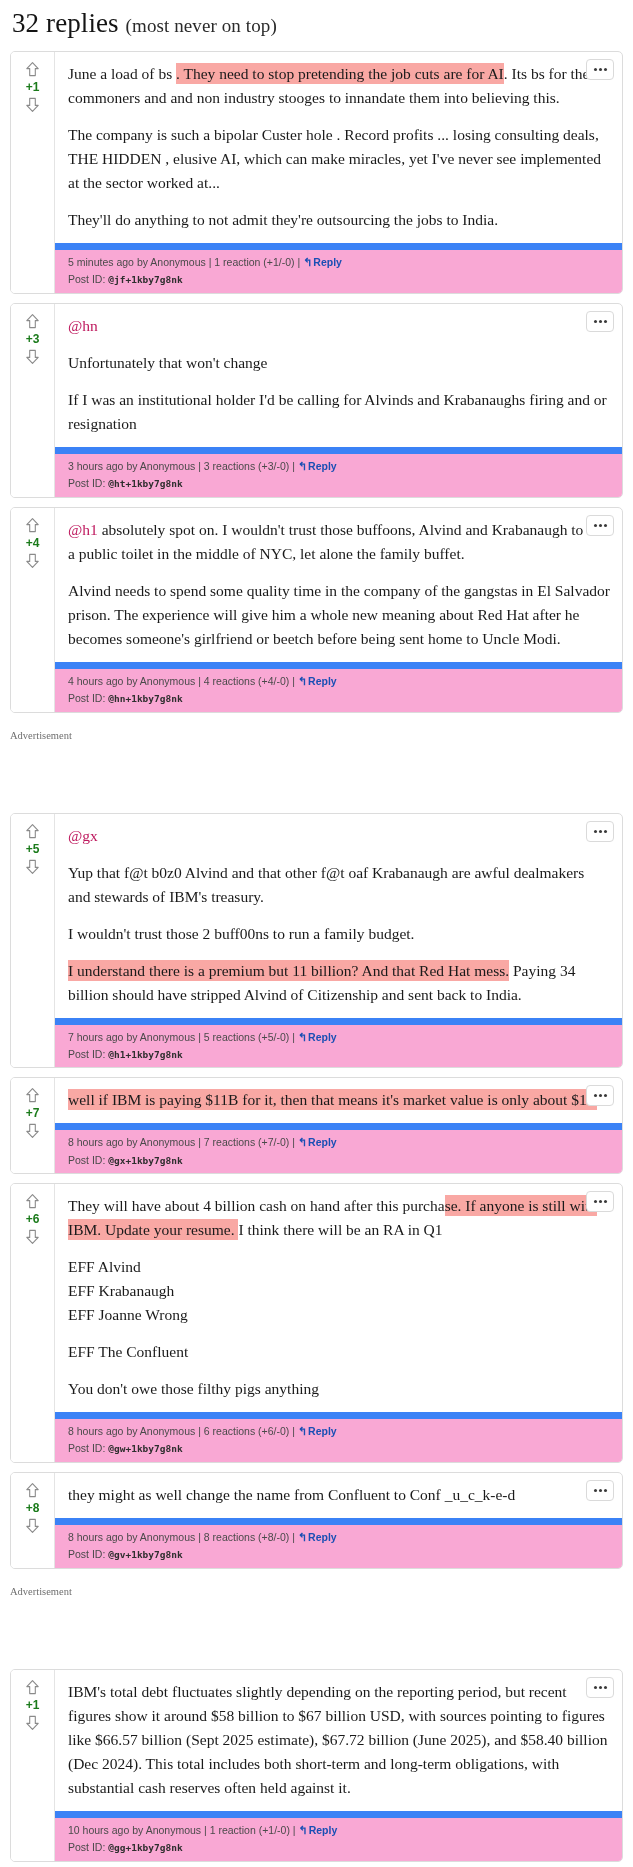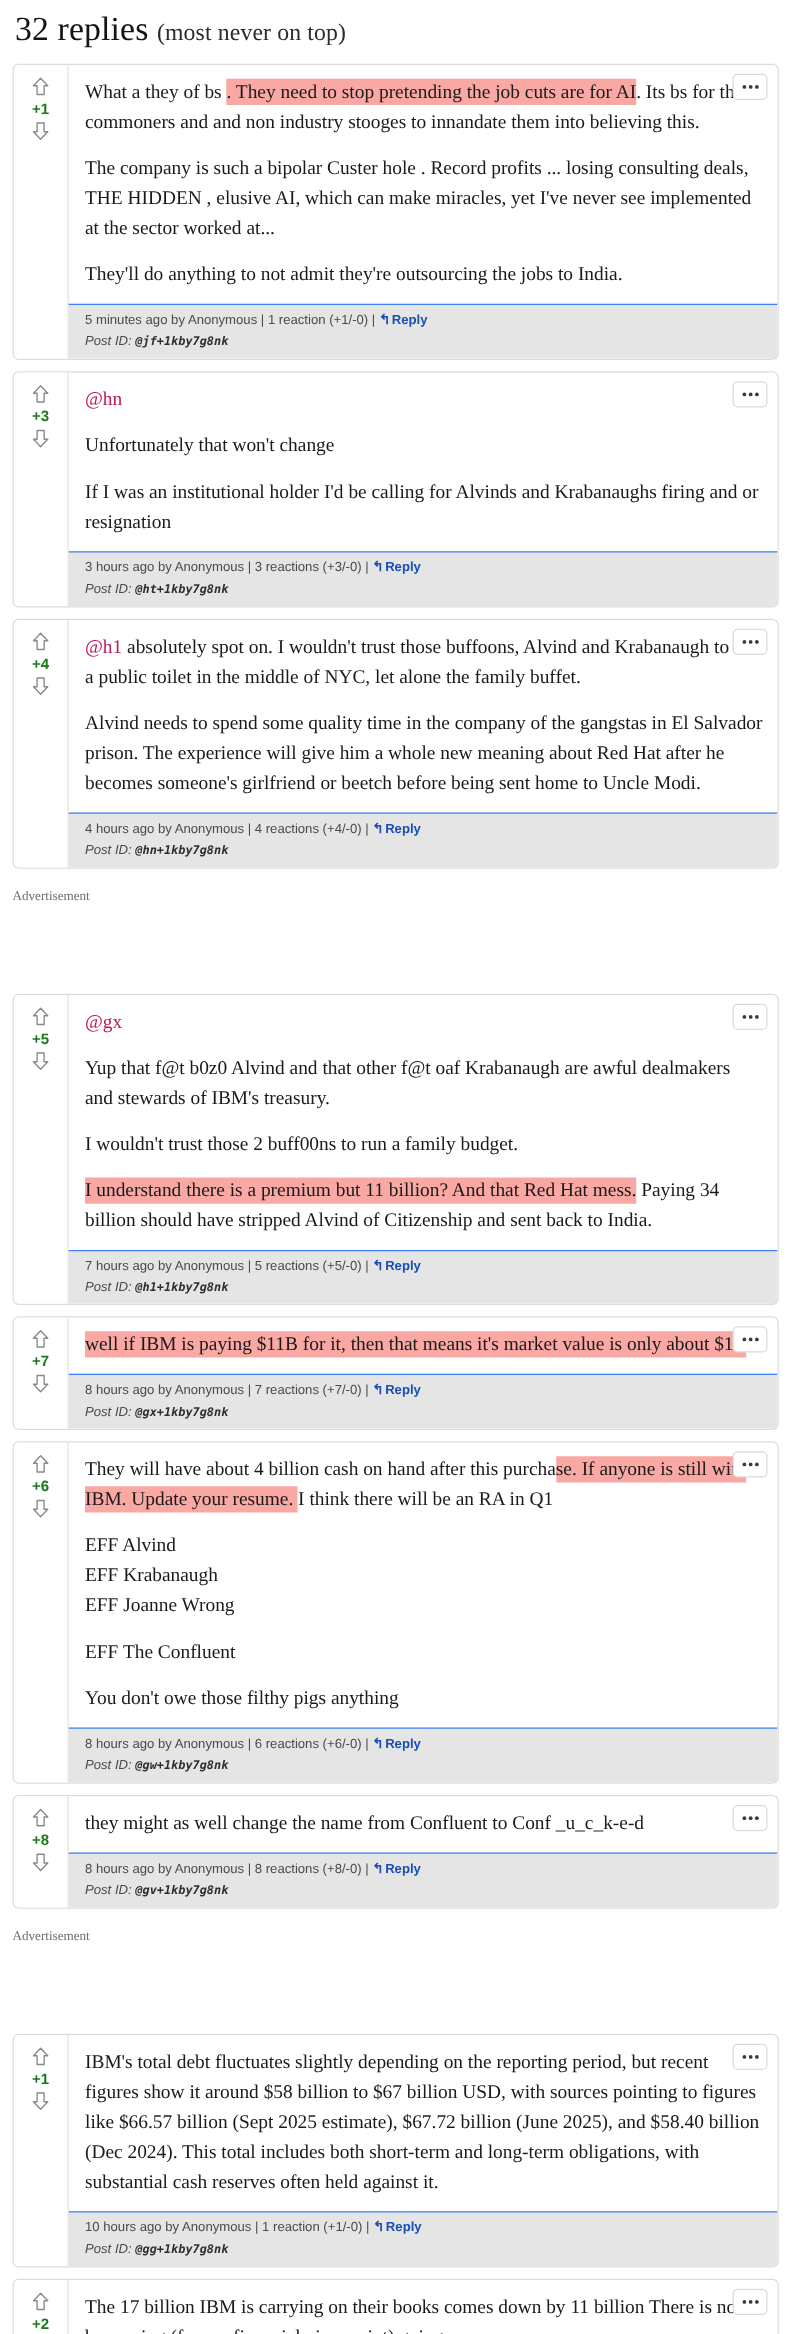--- a/index.html
+++ b/index.html
@@ -89,36 +89,36 @@
     gap: 2px;
     cursor: pointer;
   }
   .kebab i {
     width: 3px; height: 3px; border-radius: 50%;
     background: #3a3a3a; display: block;
   }
 
   
   .post-meta {
-    border-top: 1px solid #3b82f6;
-    background: #e5e5e5;
+    border-top: 7px solid #3b82f6;
+    background: #f9a8d4;
     padding: 4px 12px 5px 13px;
     font-family: "Liberation Sans", sans-serif;
     font-size: 10.5px;
     color: #4a4a4a;
     line-height: 1.55;
   }
   .post-meta .line1 { white-space: nowrap; }
   .reply-link {
     color: #1a4fb4;
     font-weight: bold;
     text-decoration: none;
   }
   .reply-ico { color:#1a4fb4; font-size: 11px; margin-right: 1px; }
-  .post-id-line { color: #4a4a4a; font-style: italic; }
+  .post-id-line { color: #4a4a4a; }
   .post-id-val {
     font-family: "DejaVu Sans Mono", "Liberation Mono", monospace;
     font-size: 9.5px;
     color: #2e2e2e;
     font-weight: bold;
   }
 
   
   .ad-slot { padding: 4px 0 0 0; }
   .ad-label {
@@ -156,21 +156,21 @@
               </svg>
             </span>
           </div>
           <div class="post-main">
             <div class="post-body">
               <div class="kebab">
                 <i></i>
                 <i></i>
                 <i></i>
               </div>
-              <p><span>What a they of bs </span><span class="hl">. They need to stop pretending the job cuts are for AI</span><span>. Its bs for the commoners and and non industry stooges to innandate them into believing this.</span></p>
+              <p><span>June a load of bs </span><span class="hl">. They need to stop pretending the job cuts are for AI</span><span>. Its bs for the commoners and and non industry stooges to innandate them into believing this.</span></p>
               <p><span>The company is such a bipolar Custer hole . Record profits ... losing consulting deals, THE HIDDEN , elusive AI, which can make miracles, yet I've never see implemented at the sector worked at...</span></p>
               <p><span>They'll do anything to not admit they're outsourcing the jobs to India.</span></p>
             </div>
             <div class="post-meta">
               <div class="line1"><span>5 minutes ago by Anonymous | 1 reaction (+1/-0) |</span> <a class="reply-link" href="#"><span class="reply-ico">↰</span>Reply</a></div>
               <div class="post-id-line"><span>Post ID:</span> <span class="post-id-val">@jf+1kby7g8nk</span></div>
             </div>
           </div>
         </div>
       </div>

